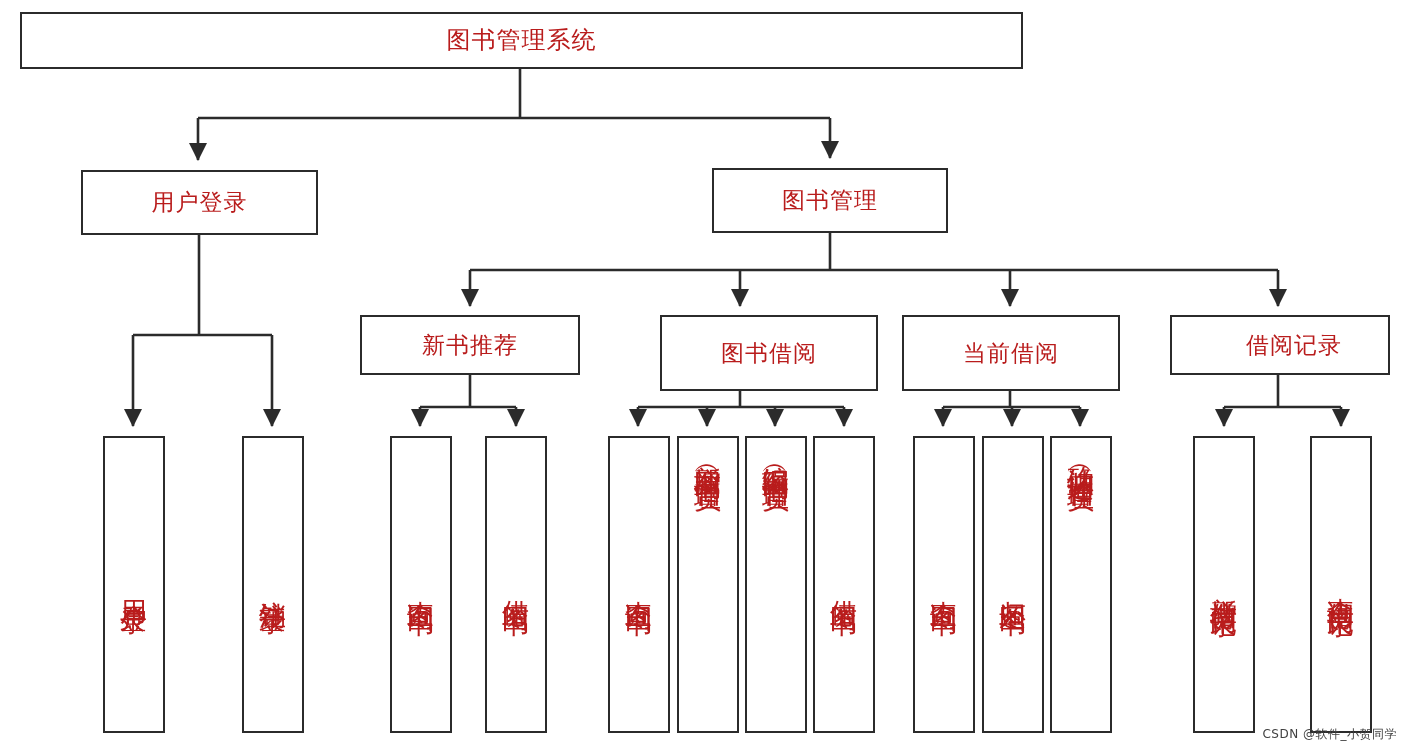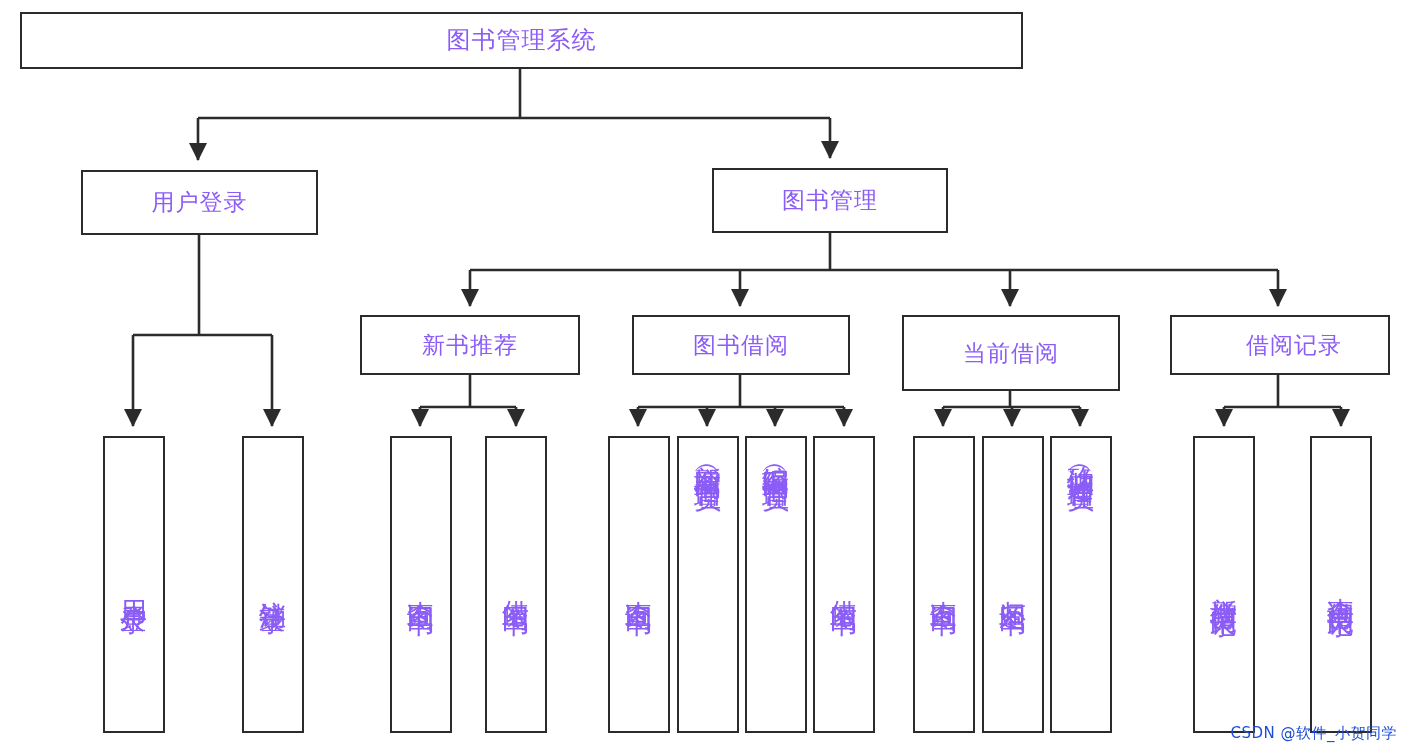--- a/index.html
+++ b/index.html
@@ -27,21 +27,21 @@
     pointer-events: none;
   }
   .node {
     position: absolute;
     box-sizing: border-box;
     background: #ffffff;
     border: 2.5px solid #2b2b2b;
     display: flex;
     align-items: center;
     justify-content: center;
-    color: #8b5cf6;
+    color: #b91c1c;
   }
   .node .label {
     display: block;
     text-align: center;
     line-height: 1.05;
     white-space: nowrap;
   }
   
   .node.horiz .label {
     font-size: 23px;
@@ -65,22 +65,22 @@
     white-space: nowrap;
   }
   .node.vert.short {
     align-items: center;
     padding-top: 0;
   }
   .watermark {
     position: absolute;
     right: 8px;
     bottom: 4px;
-    font-size: 15px;
-    color: #1d4ed8;
+    font-size: 12px;
+    color: #404040;
     white-space: nowrap;
     letter-spacing: 0.5px;
   }
 </style>
 </head>
 <body>
 
 <div id="canvas">
 
   <svg id="wires" viewBox="0 0 1405 747" xmlns="http://www.w3.org/2000/svg">
@@ -140,21 +140,21 @@
   <div class="node horiz" style="left:81px; top:170px; width:237px; height:65px;">
     <span class="label">用户登录</span>
   </div>
   <div class="node horiz" style="left:712px; top:168px; width:236px; height:65px;">
     <span class="label">图书管理</span>
   </div>
 
   <div class="node horiz" style="left:360px; top:315px; width:220px; height:60px;">
     <span class="label">新书推荐</span>
   </div>
-  <div class="node horiz" style="left:632px; top:315px; width:218px; height:60px;">
+  <div class="node horiz" style="left:660px; top:315px; width:218px; height:76px;">
     <span class="label">图书借阅</span>
   </div>
   <div class="node horiz" style="left:902px; top:315px; width:218px; height:76px;">
     <span class="label">当前借阅</span>
   </div>
   <div class="node horiz" style="left:1170px; top:315px; width:220px; height:60px;padding-left:28px;">
     <span class="label">借阅记录</span>
   </div>
 
   <div class="node vert short" style="left:103px; top:436px; width:62px; height:297px;">

